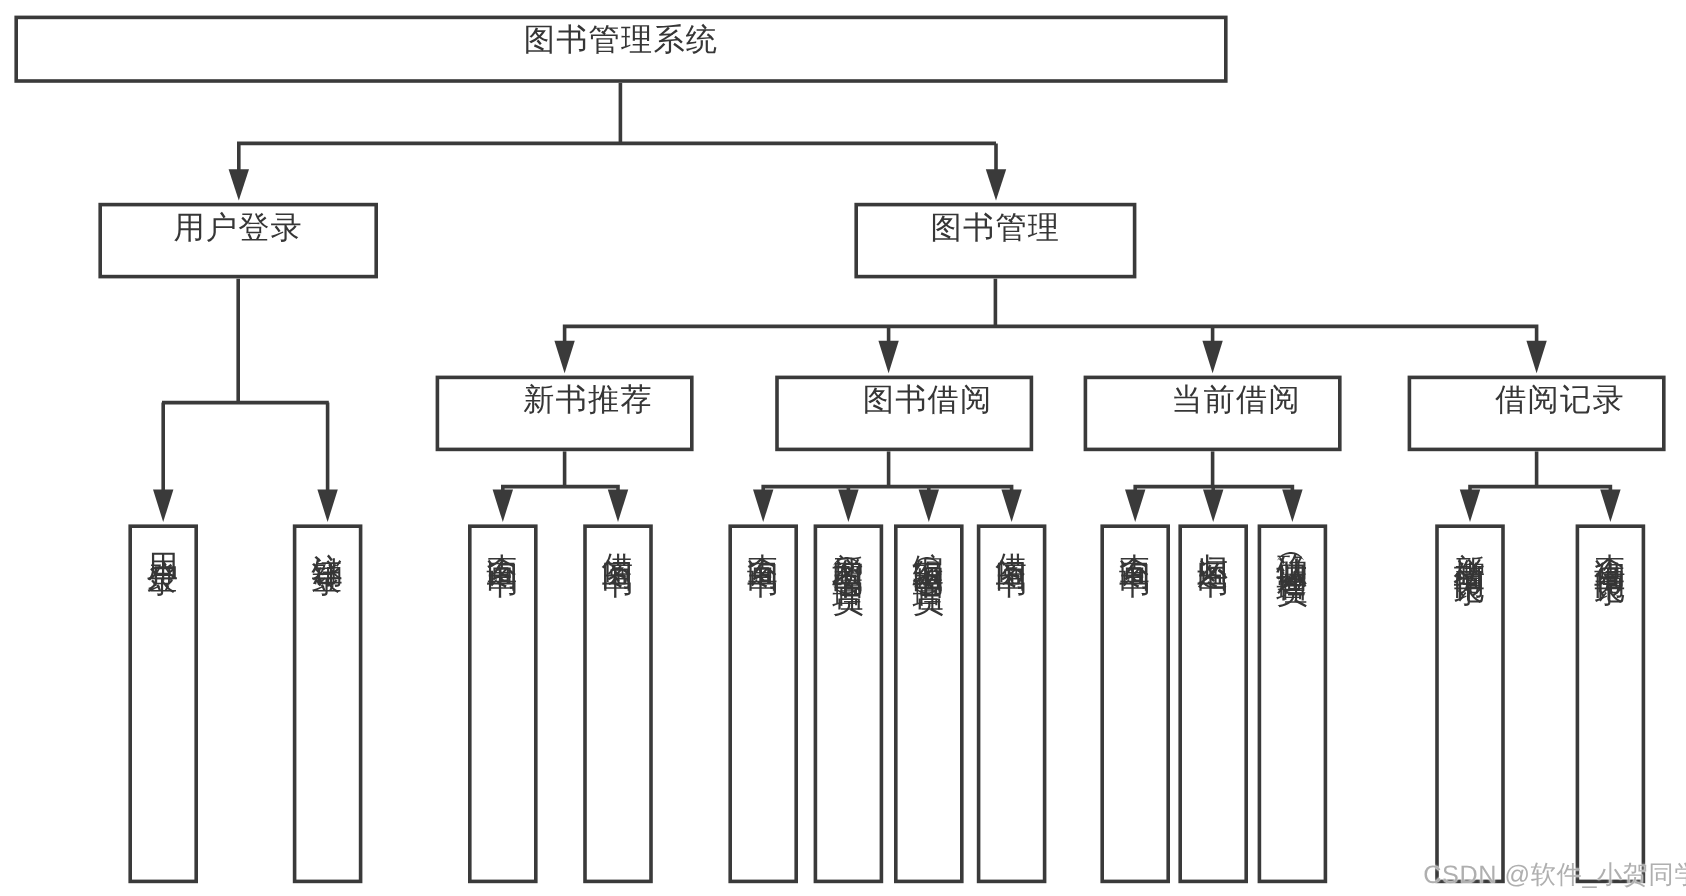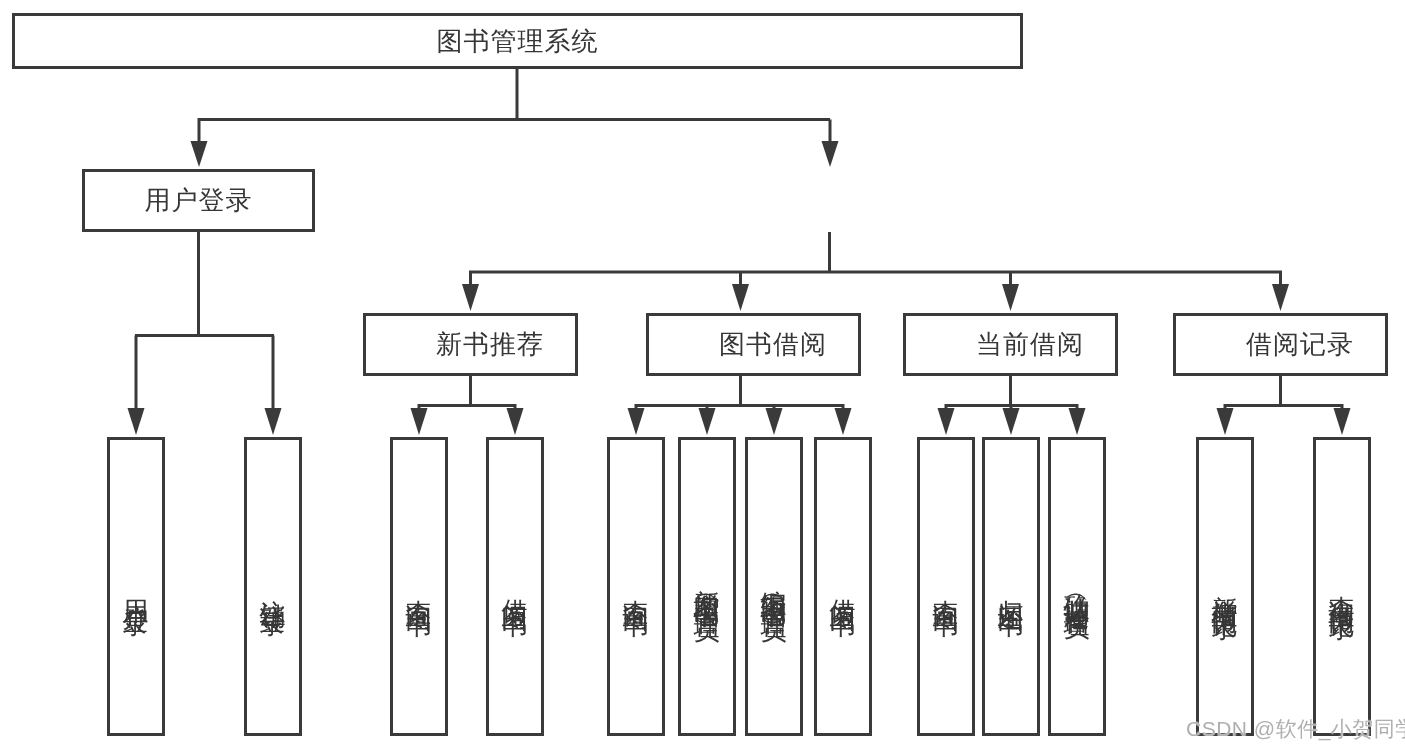--- a/index.html
+++ b/index.html
@@ -17,21 +17,20 @@
     left: 0; top: 0;
     width: 1405px; height: 747px;
     pointer-events: none;
   }
   .box {
     position: absolute;
     box-sizing: border-box;
     border: 3px solid #3a3a3a;
     background: #ffffff;
     display: flex;
-    align-items: center;
     justify-content: center;
   }
   .hlabel {
     font-size: 26px;
     letter-spacing: 1px;
     color: #363636;
     white-space: nowrap;
   }
   .vlabel {
     writing-mode: vertical-rl;
@@ -113,20 +112,23 @@
     </g>
   </svg>
 
   <div class="box" style="left:12px; top:13px; width:1011px; height:56px;">
     <span class="hlabel">图书管理系统</span>
   </div>
 
   <div class="box lvl2" style="left:82px; width:233px;">
     <span class="hlabel">用户登录</span>
   </div>
+  <div class="box lvl2" style="left:712px; width:235px;">
+    <span class="hlabel">图书管理</span>
+  </div>
 
   <div class="box lvl3" style="left:363px;">
     <span class="hlabel">新书推荐</span>
   </div>
   <div class="box lvl3" style="left:646px;">
     <span class="hlabel">图书借阅</span>
   </div>
   <div class="box lvl3" style="left:903px;">
     <span class="hlabel">当前借阅</span>
   </div>

